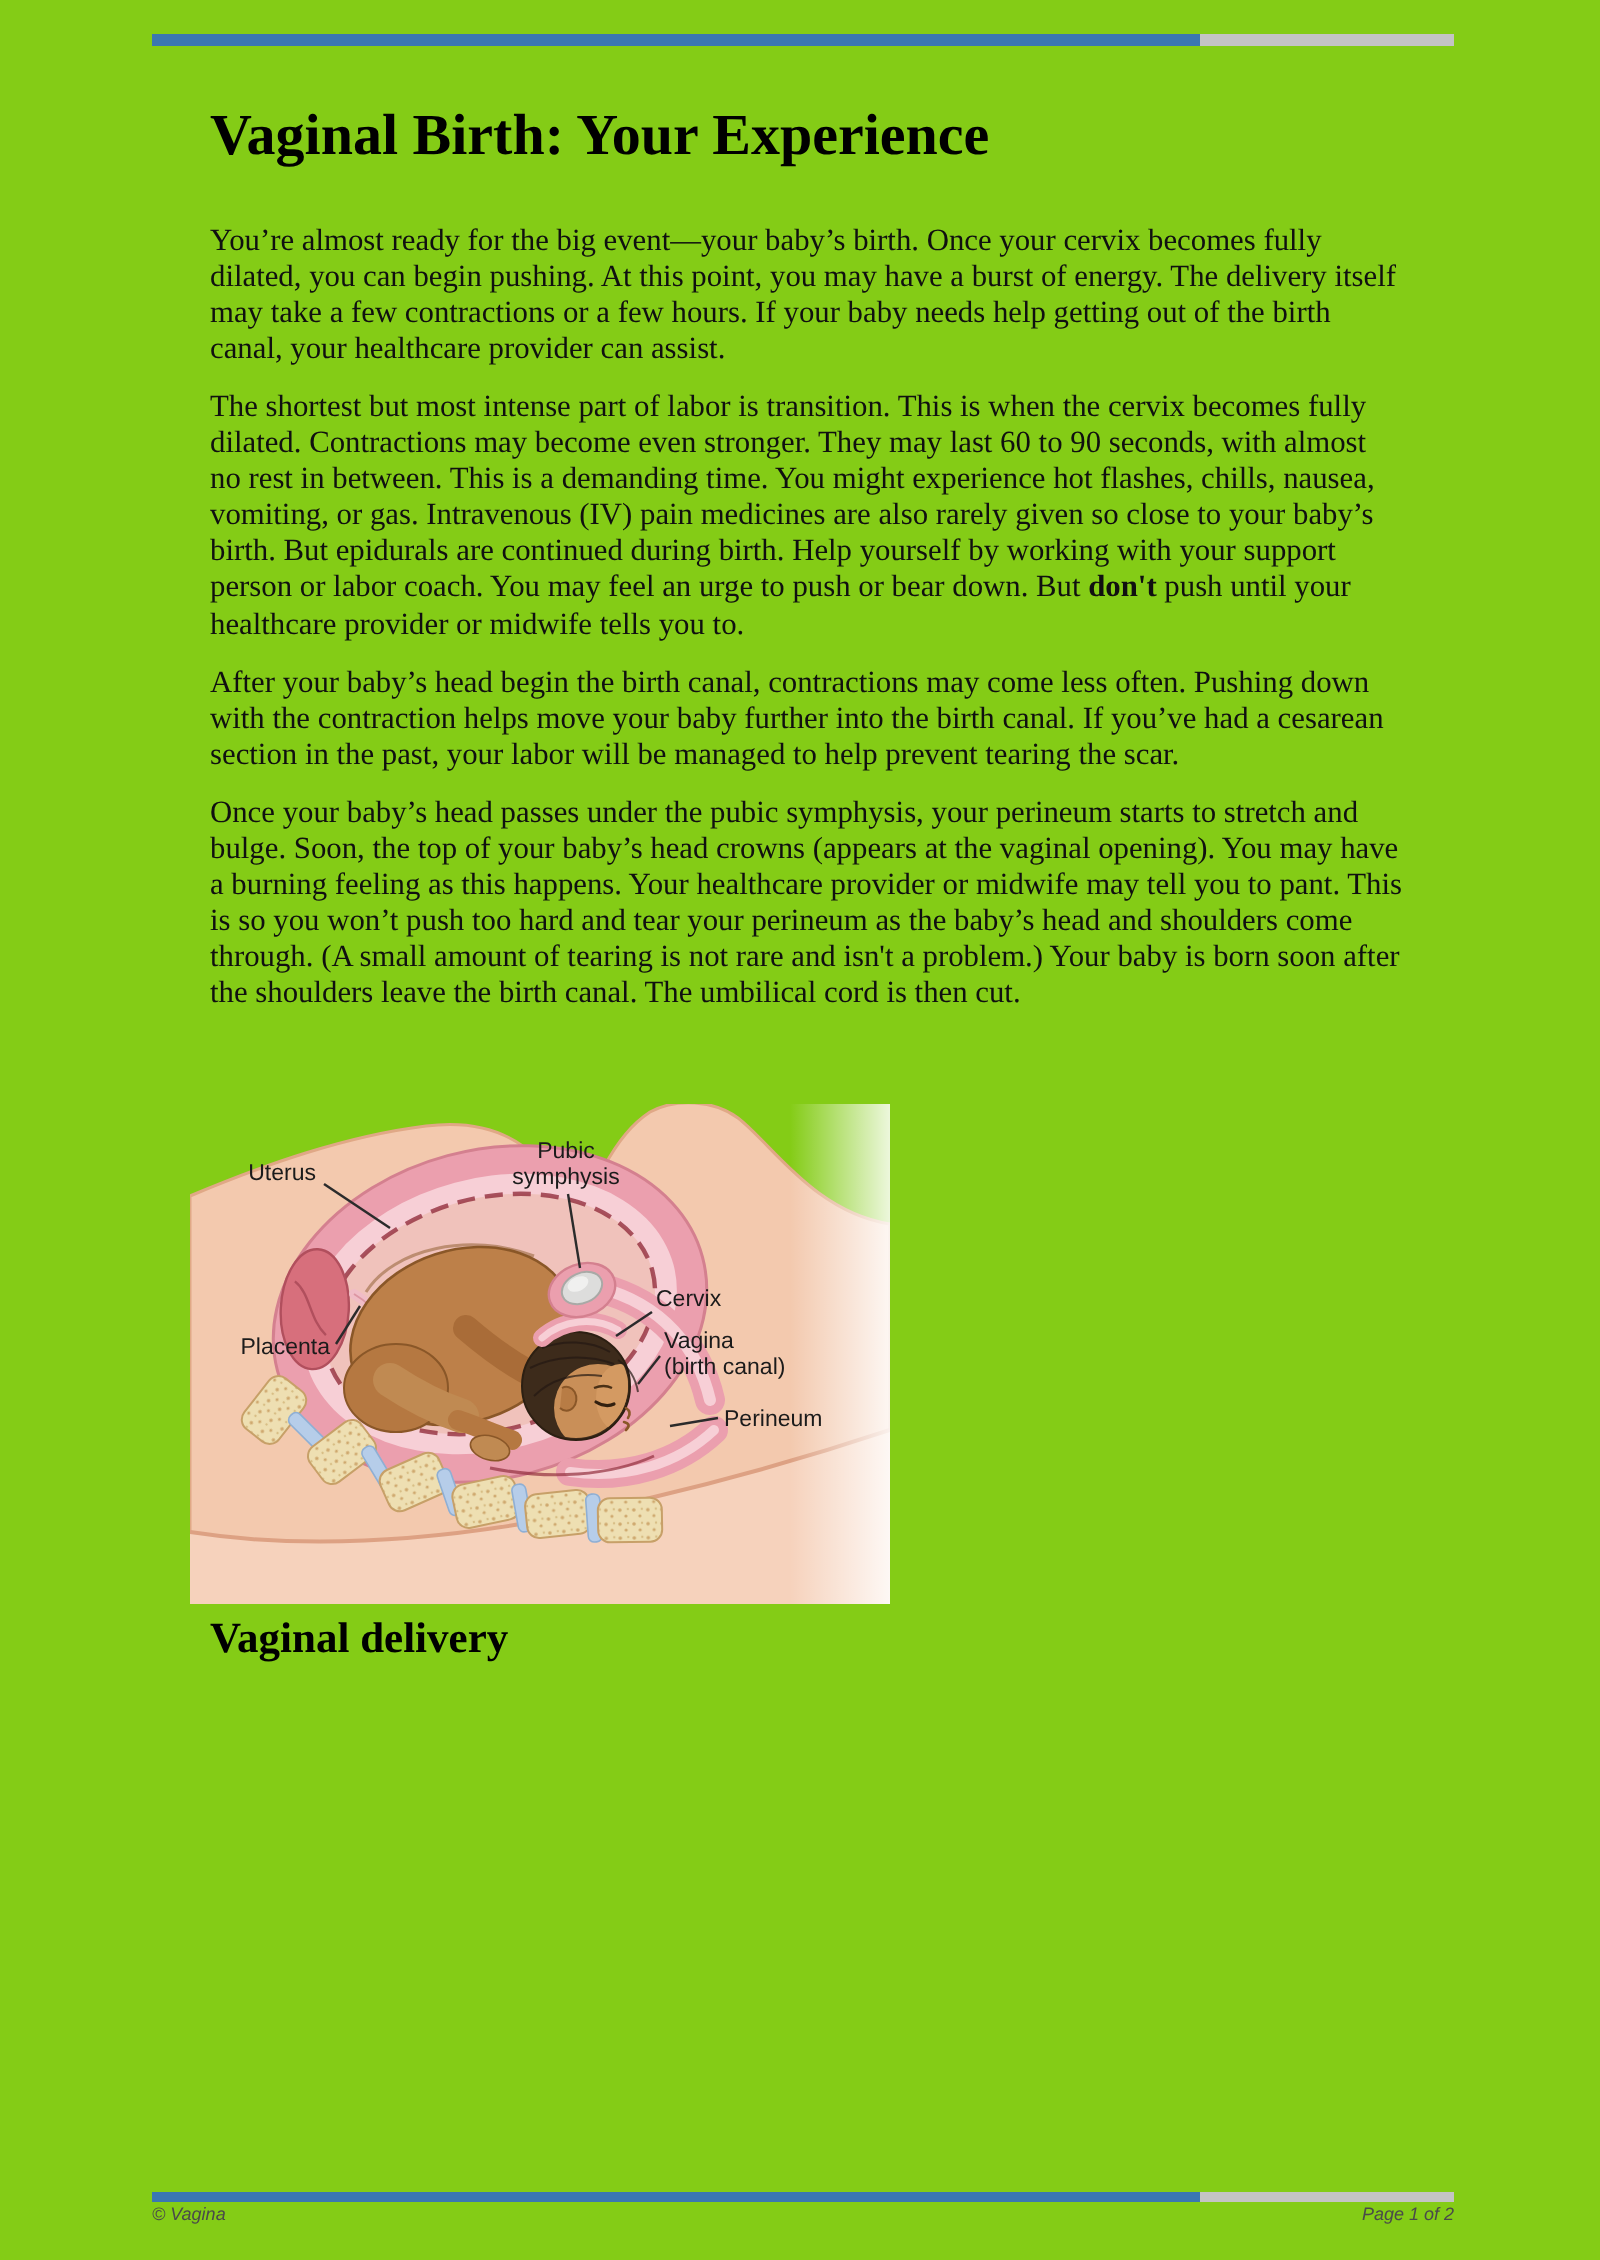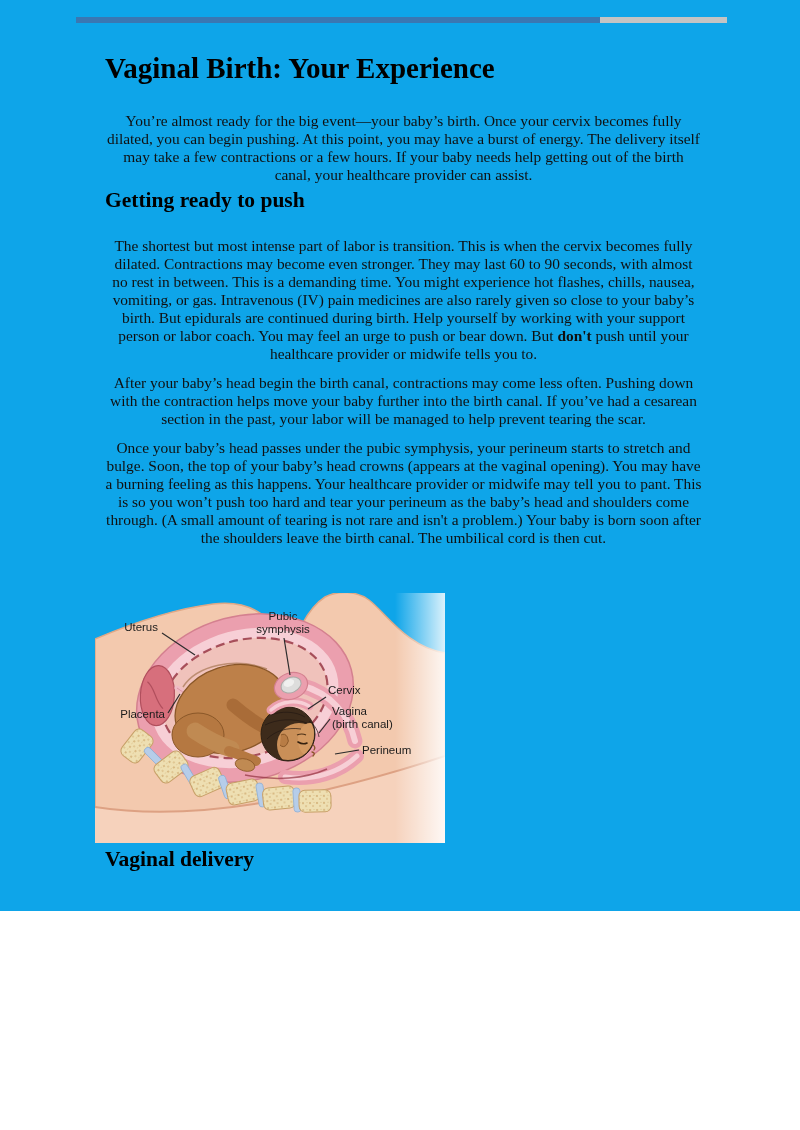--- a/index.html
+++ b/index.html
@@ -1,33 +1,33 @@
 <!DOCTYPE html>
 <html><head>
 <meta charset="utf-8">
 <style>
   html,body{margin:0;padding:0;background:#ffffff;}
   .page{
     position:relative;
-    width:800px;height:911px;
-    background:#0ea5e9;
+    width:800px;height:1130px;
+    background:#84cc16;
     font-family:"Liberation Serif", serif;
     color:#101010;
     overflow:hidden;
   }
   
   .accent-bar{position:absolute;left:76px;width:651px;height:6px;display:flex;}
   .accent-bar.top{top:17px;}
   .accent-bar .blue{width:80.5%;background:#3A77B2;}
   .accent-bar .gray{flex:1;background:#C4C4C4;}
   
   .content{position:absolute;left:105px;top:52px;width:597px;}
   h1.title{font-size:29px;line-height:1.15;font-weight:bold;margin:0 0 27px 0;color:#000;}
   h2.section{font-size:21.5px;line-height:1.15;font-weight:bold;margin:0 0 24px 0;color:#000;}
-  p.body{font-size:15.4px;line-height:1.17;margin:11px 0 4px 0;text-align:center;}
+  p.body{font-size:15.4px;line-height:1.17;margin:11px 0 4px 0;text-align:left;}
   p.body strong{font-weight:bold;font-family:Liberation Serif, serif;}
   
   figure.anatomy{margin:46px 0 0 -10px;padding:0;}
   figure.anatomy svg text{font-family:"Liberation Sans", sans-serif;}
   .after-figure{margin-top:40px;}
   
   .footer-bar{position:absolute;left:76px;top:1096px;width:651px;height:5px;display:flex;}
   .footer-bar .blue{width:80.5%;background:#3A77B2;}
   .footer-bar .gray{flex:1;background:#C4C4C4;}
   .footer-row{
@@ -46,21 +46,20 @@
     <div class="blue"></div>
     <div class="gray"></div>
   </div>
 
   <div class="content">
 
     <h1 class="title">Vaginal Birth: Your Experience</h1>
 
     <p class="body">You’re almost ready for the big event—your baby’s birth. Once your cervix becomes fully dilated, you can begin pushing. At this point, you may have a burst of energy. The delivery itself may take a few contractions or a few hours. If your baby needs help getting out of the birth canal, your healthcare provider can assist.</p>
 
-    <h2 class="section">Getting ready to push</h2>
     <p class="body"><span>The shortest but most intense part of labor is transition. This is when the cervix becomes fully dilated. Contractions may become even stronger. They may last 60 to 90 seconds, with almost no rest in between. This is a demanding time. You might experience hot flashes, chills, nausea, vomiting, or gas. Intravenous (IV) pain medicines are also rarely given so close to your baby’s birth. But epidurals are continued during birth. Help yourself by working with your support person or labor coach. You may feel an urge to push or bear down. But </span><strong>don't</strong><span> push until your healthcare provider or midwife tells you to.</span></p>
 
     <p class="body">After your baby’s head begin the birth canal, contractions may come less often. Pushing down with the contraction helps move your baby further into the birth canal. If you’ve had a cesarean section in the past, your labor will be managed to help prevent tearing the scar.</p>
 
     <p class="body">Once your baby’s head passes under the pubic symphysis, your perineum starts to stretch and bulge. Soon, the top of your baby’s head crowns (appears at the vaginal opening). You may have a burning feeling as this happens. Your healthcare provider or midwife may tell you to pant. This is so you won’t push too hard and tear your perineum as the baby’s head and shoulders come through. (A small amount of tearing is not rare and isn't a problem.) Your baby is born soon after the shoulders leave the birth canal. The umbilical cord is then cut.</p>
 
     <figure class="anatomy">
       <svg width="350" height="250" viewBox="0 0 350 250" role="img">
         <defs>
           <linearGradient id="fadeR" x1="0" y1="0" x2="1" y2="0">

